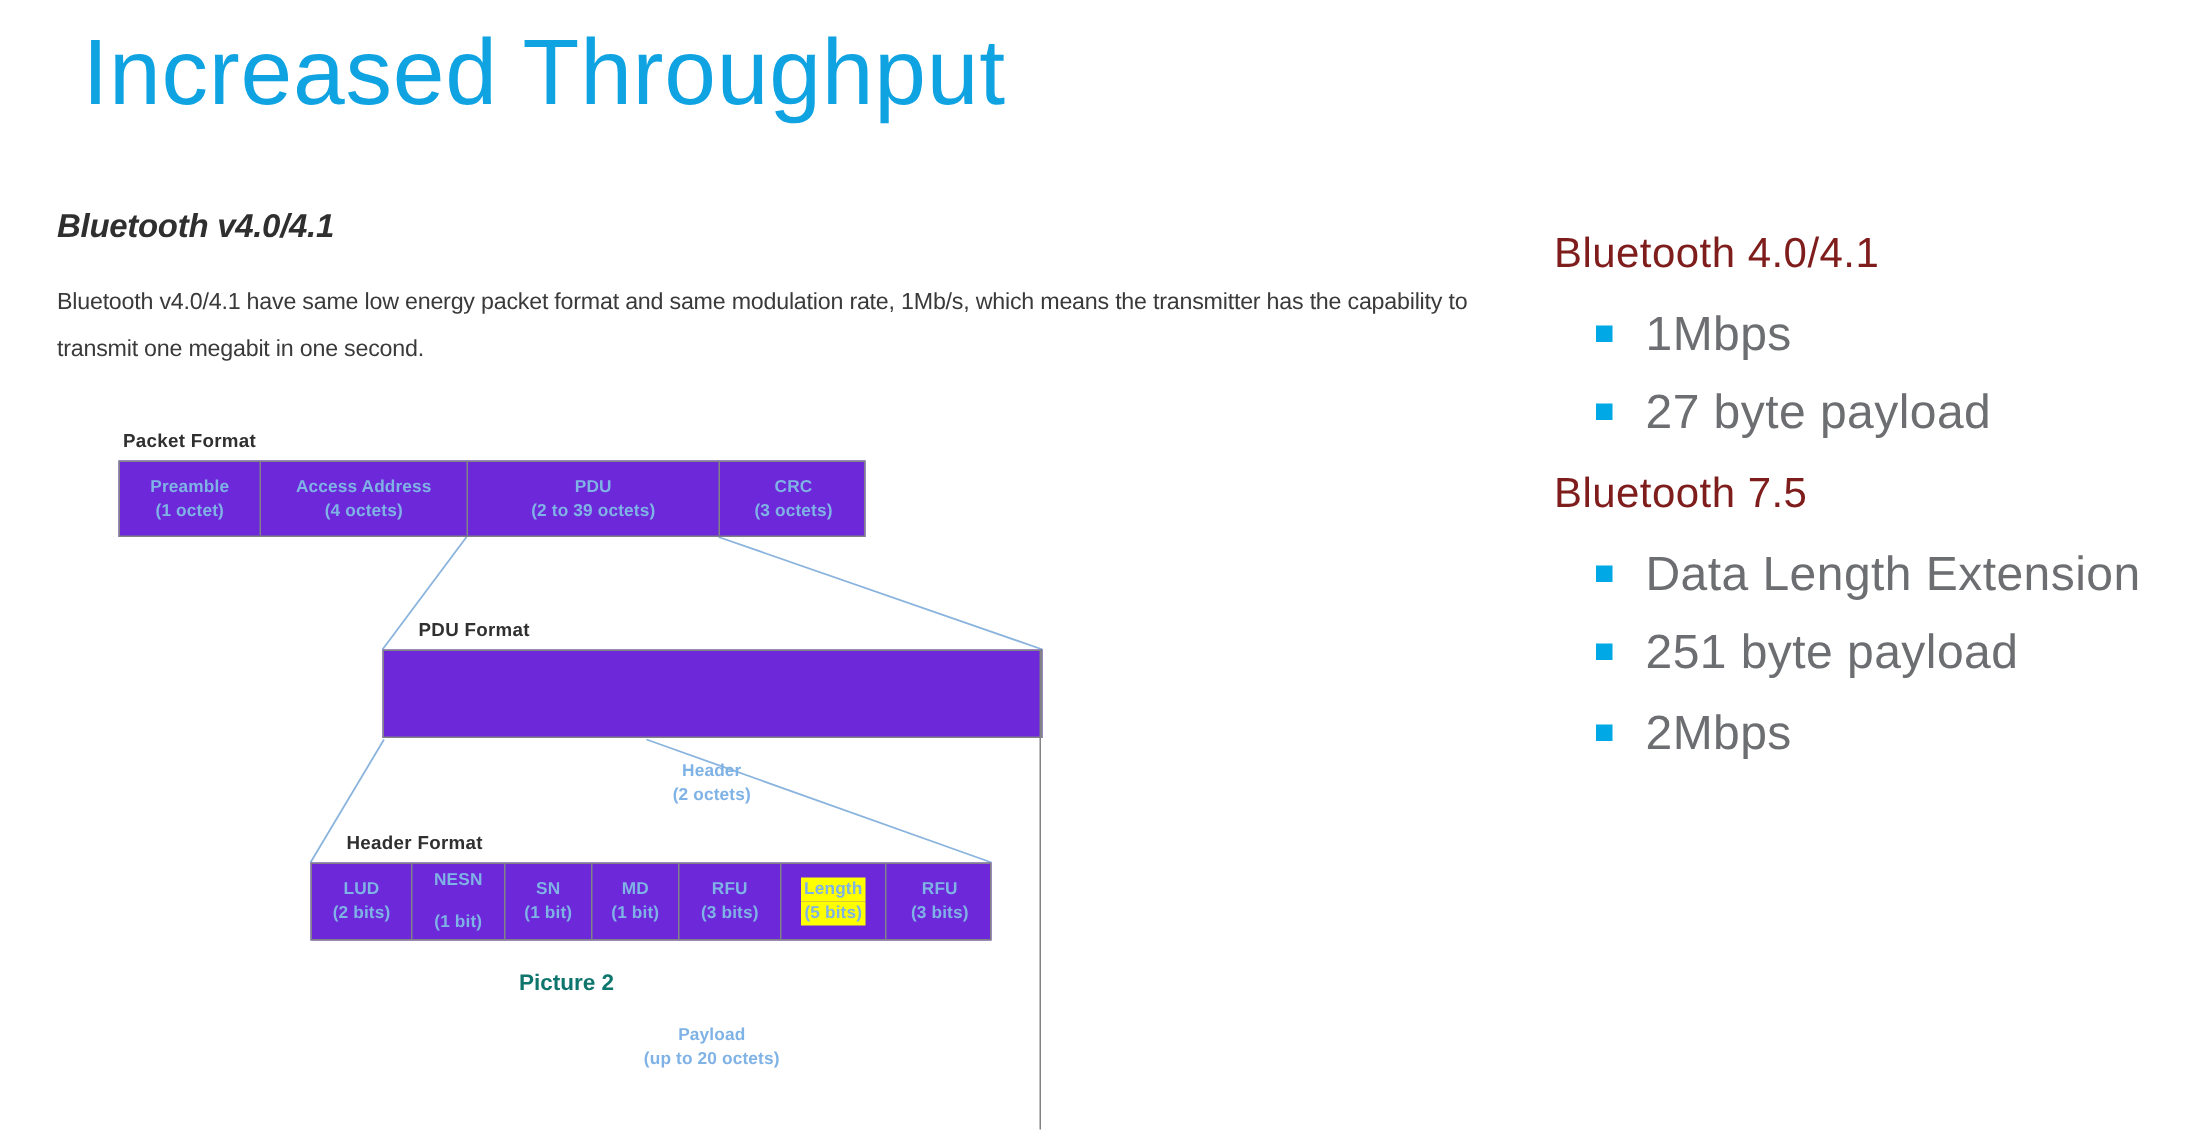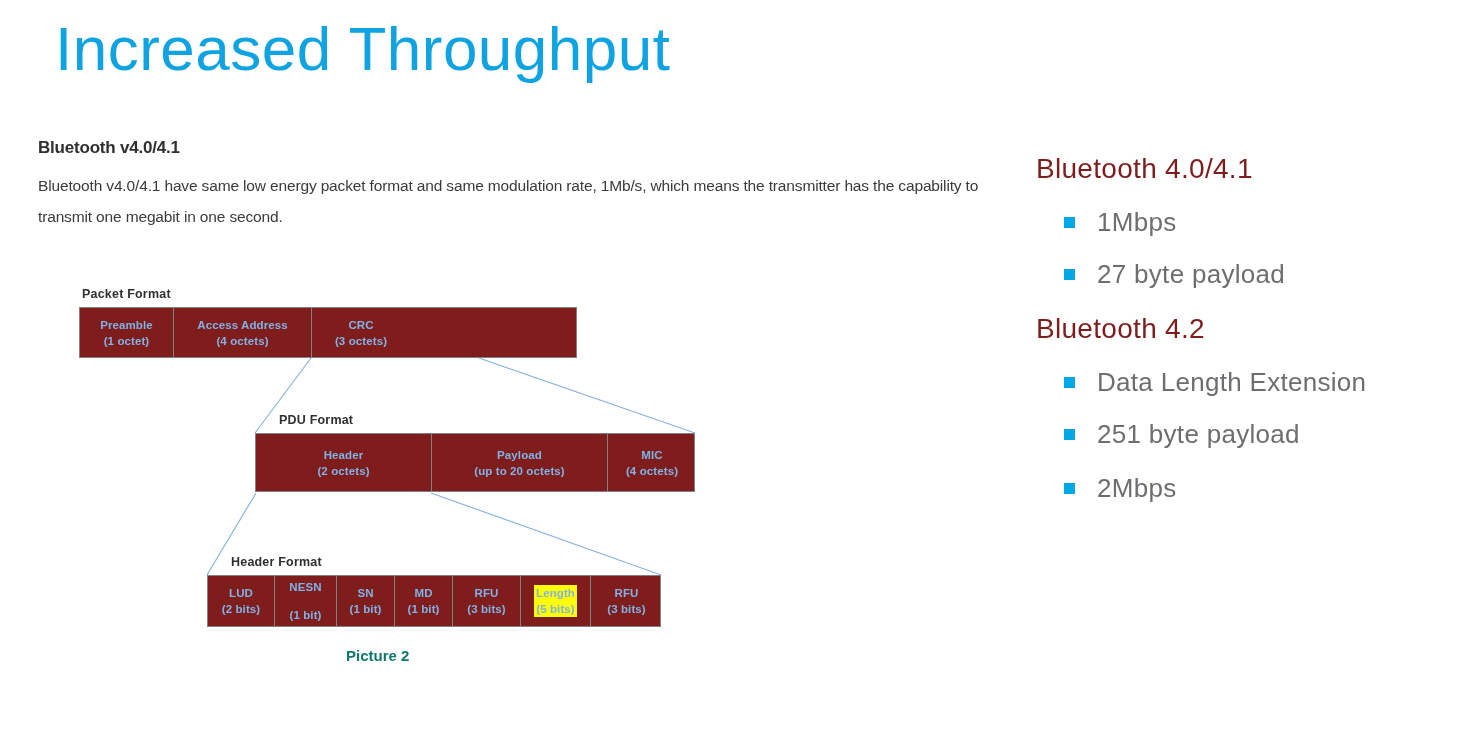--- a/index.html
+++ b/index.html
@@ -31,25 +31,26 @@
   }
 
   
   #left-col {
     position: absolute;
     left: 38px;
     top: 138px;
     width: 960px;
   }
   #left-heading {
-    font-size: 17px;
+    font-size: 22px;
     font-weight: bold;
     color: #2f2f2f;
     letter-spacing: -0.2px;
-    margin: 0 0 12px 0;
+    margin: 0 0 22px 0;
+    font-style: italic;
   }
   #left-paragraph {
     font-size: 15.5px;
     line-height: 31px;
     color: #3a3a3a;
     letter-spacing: -0.15px;
     margin: 0;
     width: 950px;
   }
 
@@ -77,21 +78,21 @@
     font-weight: bold;
     color: #303030;
     letter-spacing: 0.2px;
     white-space: nowrap;
   }
   .fmt-row {
     position: absolute;
     display: flex;
     border: 1.6px solid #808285;
     box-sizing: border-box;
-    background: #7f1d1d;
+    background: #6d28d9;
   }
   .fmt-cell {
     display: flex;
     flex-direction: column;
     align-items: center;
     justify-content: center;
     box-sizing: border-box;
     border-right: 1.4px solid #808285;
     font-size: 11.5px;
     font-weight: bold;
@@ -132,21 +133,21 @@
     line-height: 54px;
     font-weight: 300;
     color: #7f1d1d;
     letter-spacing: 0.3px;
     white-space: nowrap;
   }
   .rc-bullets { margin: 0; padding: 0; list-style: none; }
   .rc-bullet {
     display: flex;
     align-items: flex-start;
-    font-size: 26px;
+    font-size: 32px;
     line-height: 52px;
     font-weight: 300;
     color: #6d6e71;
     letter-spacing: 0.3px;
     padding-left: 28px;
   }
   .rc-bullet-marker {
     flex: 0 0 auto;
     width: 11px;
     height: 11px;
@@ -181,30 +182,34 @@
     <div class="fmt-caption" style="left:66px; top:287px;">Packet Format</div>
     <div class="fmt-row" id="row-packet" style="left:63px; top:307px; width:498px; height:51px;">
         <div class="fmt-cell" style="flex: 0 0 94px;">
           <span class="cell-name">Preamble</span>
           <span class="cell-size">(1 octet)</span>
         </div>
         <div class="fmt-cell" style="flex: 0 0 138px;">
           <span class="cell-name">Access Address</span>
           <span class="cell-size">(4 octets)</span>
         </div>
+        <div class="fmt-cell" style="flex: 0 0 168px;">
+          <span class="cell-name">PDU</span>
+          <span class="cell-size">(2 to 39 octets)</span>
+        </div>
         <div class="fmt-cell" style="flex: 0 0 98px;">
           <span class="cell-name">CRC</span>
           <span class="cell-size">(3 octets)</span>
         </div>
       </div>
   </div>
 
   <div class="fmt-block">
     <div class="fmt-caption" style="left:246px; top:413px;padding-left:17px;">PDU Format</div>
-    <div class="fmt-row" id="row-pdu" style="left:239px; top:433px; width:440px; height:59px;">
+    <div class="fmt-row" id="row-pdu" style="left:239px; top:433px; width:440px; height:59px;flex-direction:column;">
         <div class="fmt-cell" style="flex: 0 0 176px;">
           <span class="cell-name">Header</span>
           <span class="cell-size">(2 octets)</span>
         </div>
         <div class="fmt-cell" style="flex: 0 0 176px;">
           <span class="cell-name">Payload</span>
           <span class="cell-size">(up to 20 octets)</span>
         </div>
         <div class="fmt-cell" style="flex: 0 0 88px;">
           <span class="cell-name">MIC</span>
@@ -258,21 +263,21 @@
           <span class="rc-bullet-marker"></span>
           <span class="rc-bullet-text">1Mbps</span>
         </li>
         <li class="rc-bullet">
           <span class="rc-bullet-marker"></span>
           <span class="rc-bullet-text">27 byte payload</span>
         </li>
       </ul>
     </div>
     <div class="rc-group">
-      <div class="rc-heading">Bluetooth 4.2</div>
+      <div class="rc-heading">Bluetooth 7.5</div>
       <ul class="rc-bullets">
         <li class="rc-bullet">
           <span class="rc-bullet-marker"></span>
           <span class="rc-bullet-text">Data Length Extension</span>
         </li>
         <li class="rc-bullet">
           <span class="rc-bullet-marker"></span>
           <span class="rc-bullet-text">251 byte payload</span>
         </li>
       </ul>

